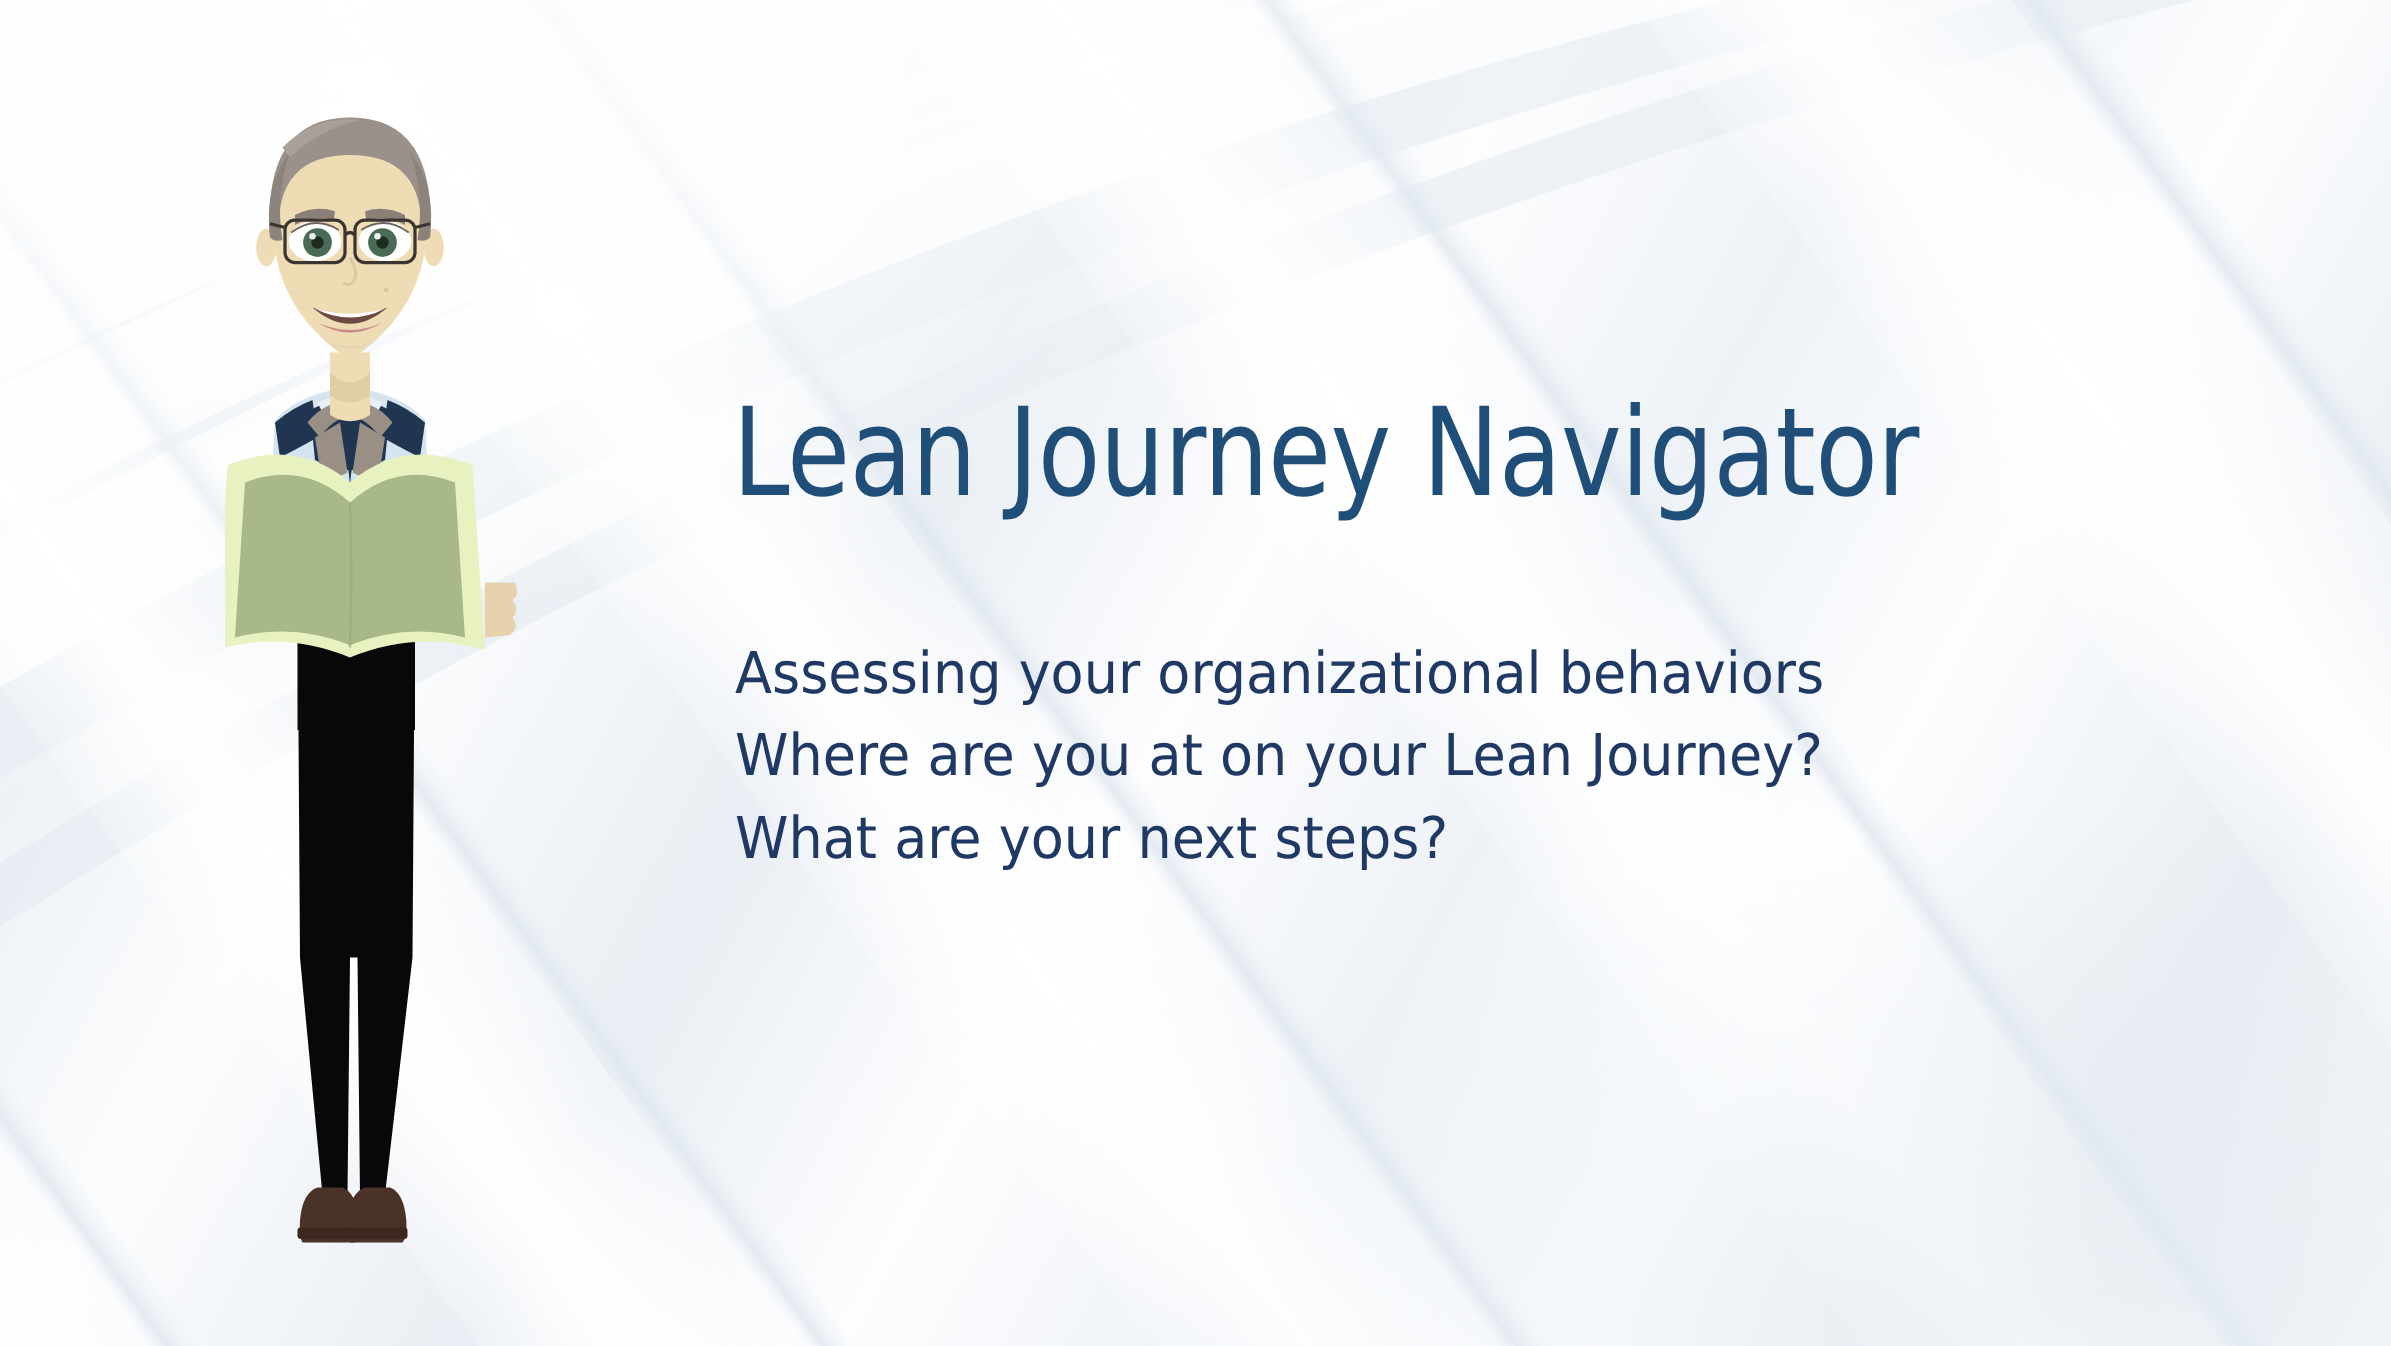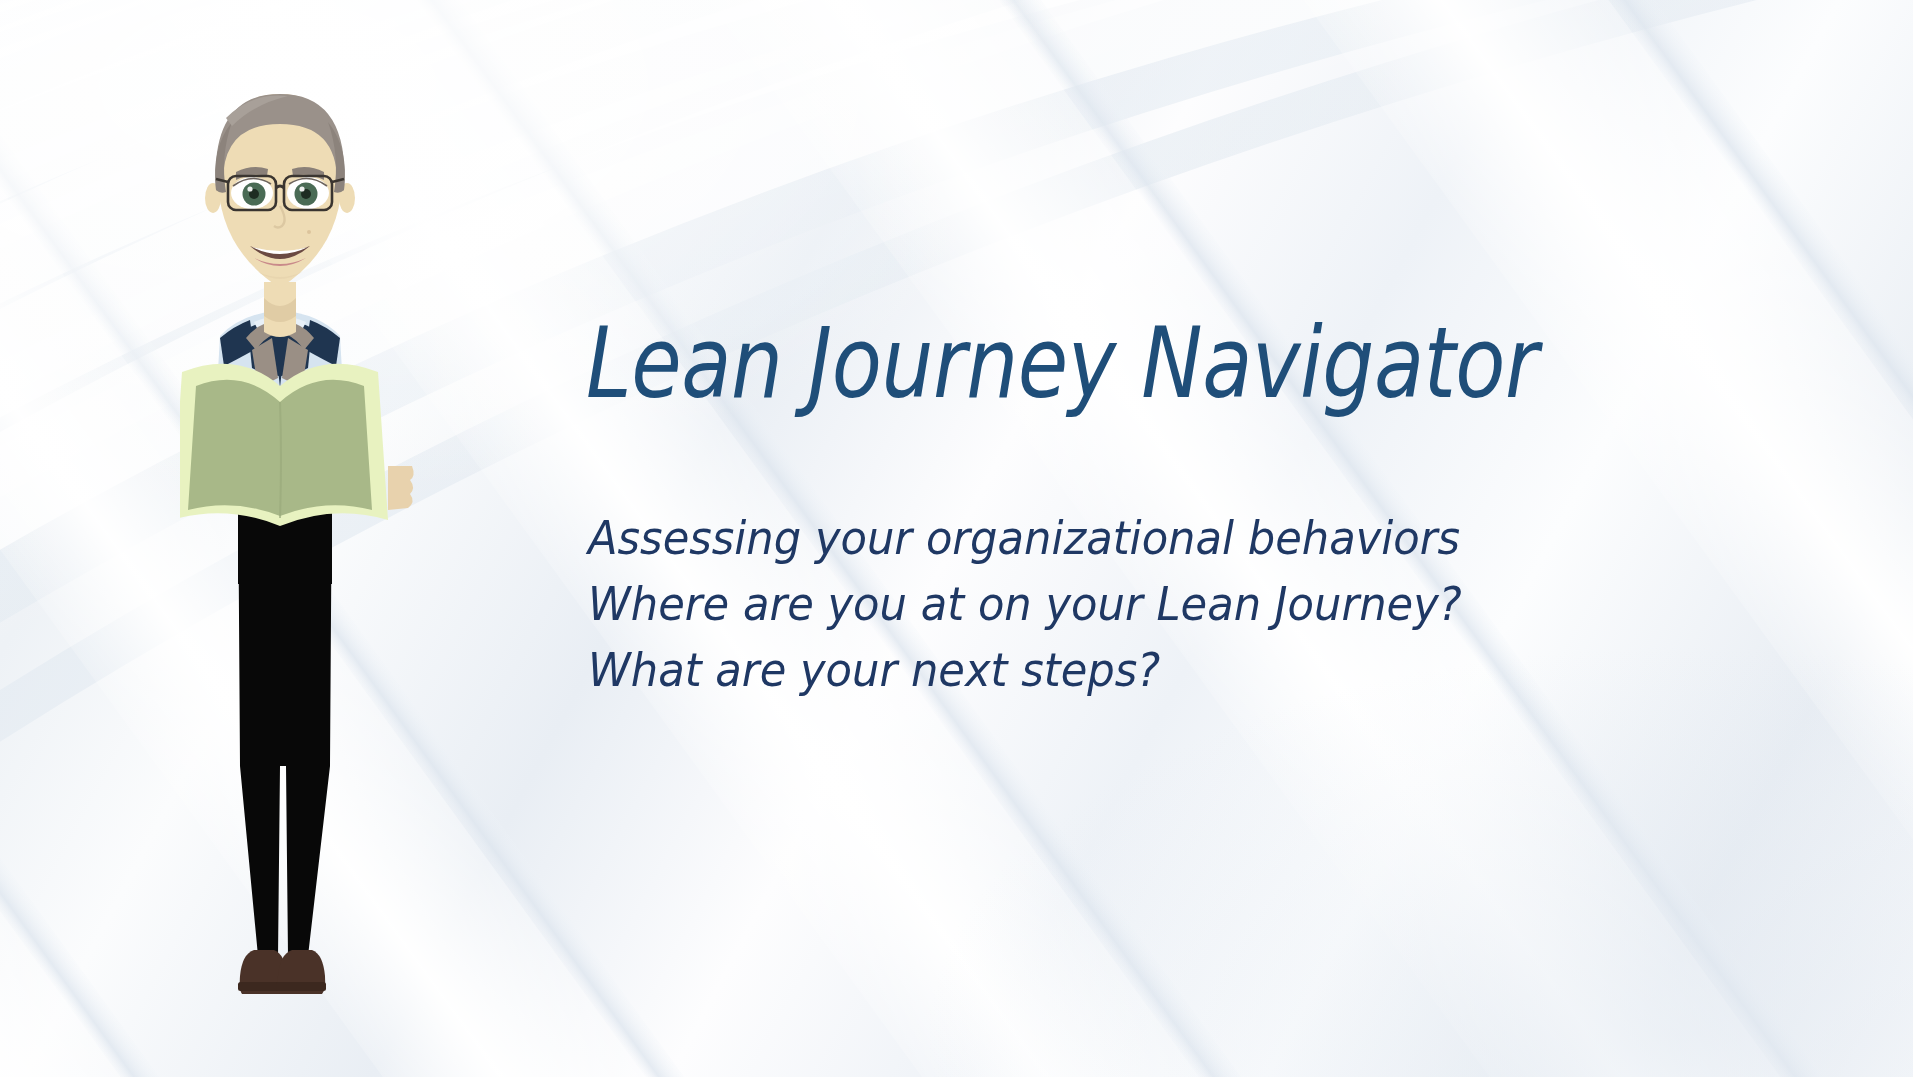--- a/index.html
+++ b/index.html
@@ -7,21 +7,20 @@
     width:1913px; height:1077px;
     overflow:hidden;
     background:#ffffff;
     font-family:"Liberation Sans", sans-serif;
   }
   #slide {
     position:relative;
     width:1913px; height:1077px;
     overflow:hidden;
     background:#f4f6f8;
-    font-style:italic;
   }
 
   
   #bg {
     position:absolute; inset:0;
     background:
       linear-gradient(118deg,
         #f7f9fb 0%, #eef2f6 14%, #fbfcfd 24%,
         #e9eef4 38%, #fdfdfe 50%, #eef2f7 62%,
         #fcfdfe 74%, #e8edf3 88%, #f9fafc 100%);

